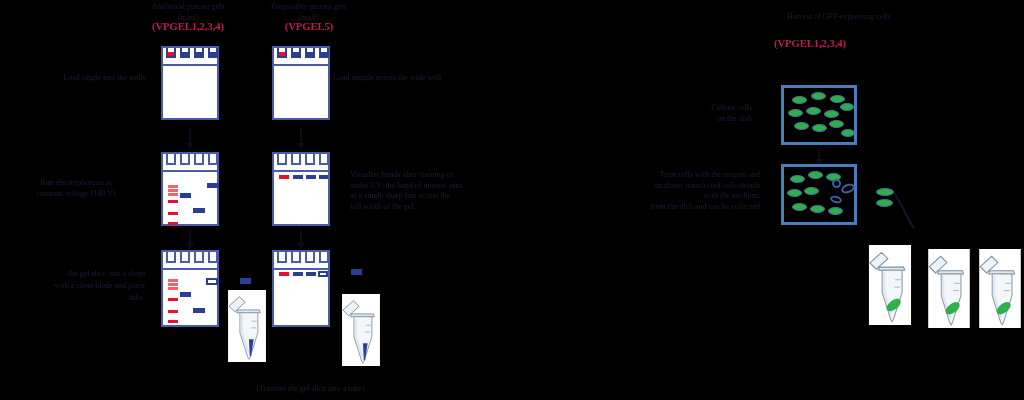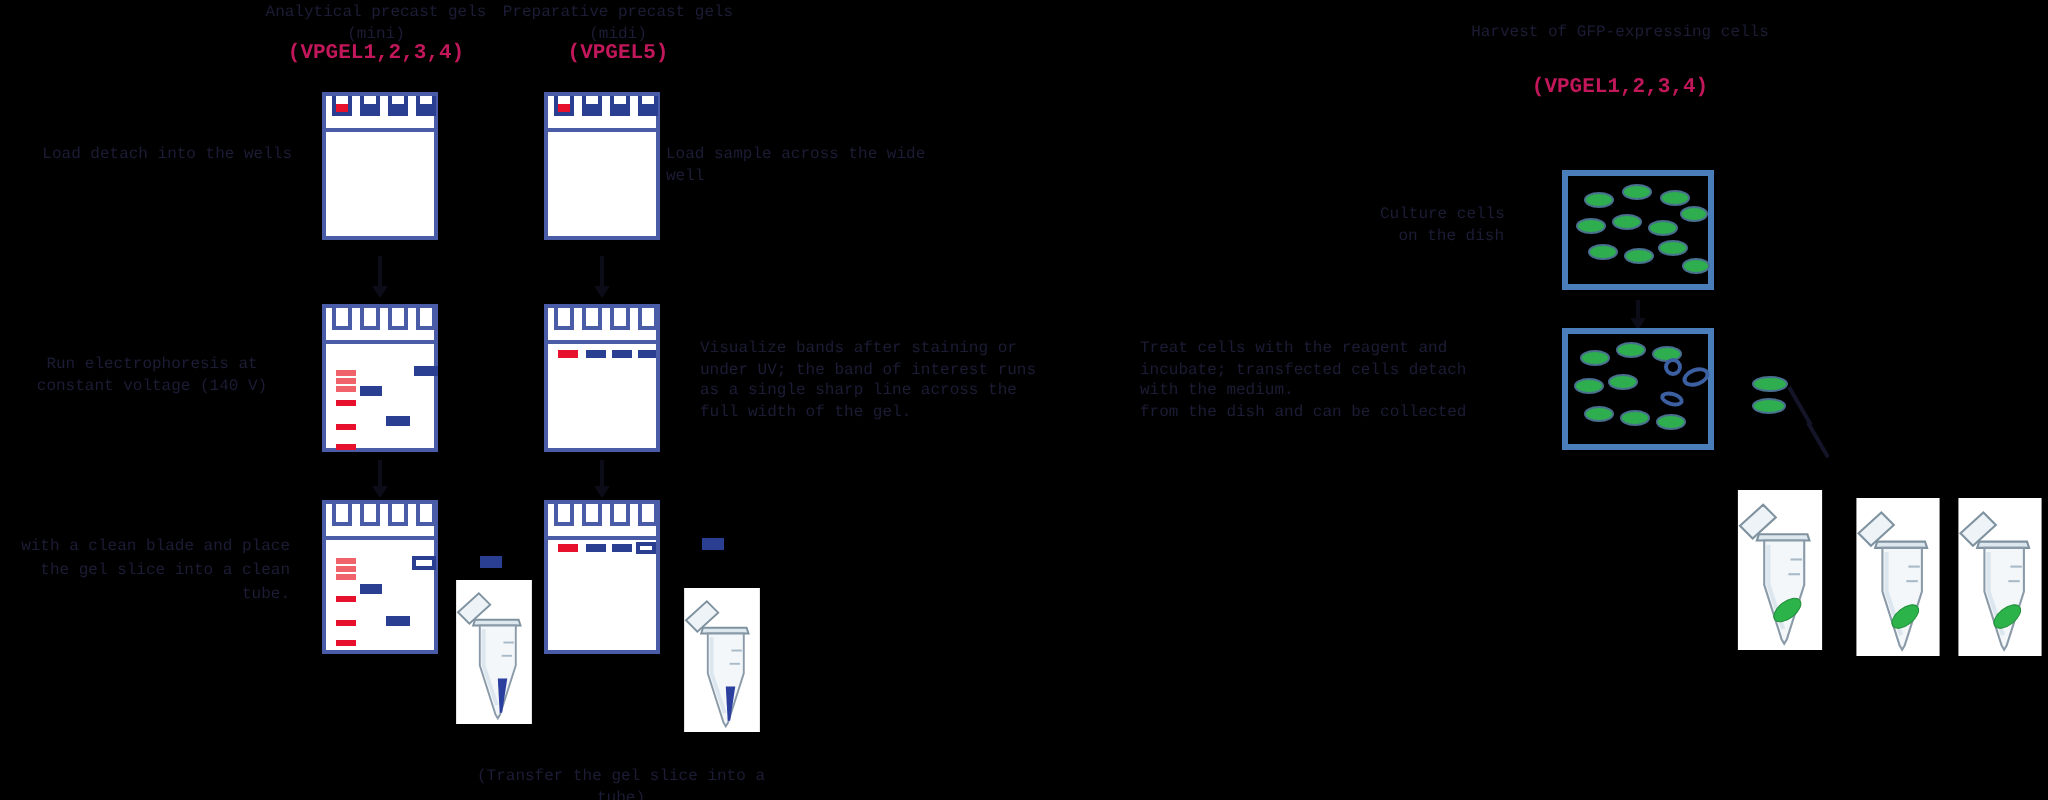--- a/index.html
+++ b/index.html
@@ -1,17 +1,17 @@
 <!DOCTYPE html>
 <html><head>
 <meta charset="utf-8">
 <style>
   html,body{margin:0;padding:0;background:#000;}
   #canvas{position:relative;width:1024px;height:400px;background:#000;overflow:hidden;
-          font-family:Liberation Mono, monospace;}
+          font-family:Liberation Serif, serif;}
   .txt{position:absolute;color:#1c1c36;font-size:8px;line-height:10.5px;}
   .txt div{white-space:nowrap;}
   .r{text-align:right;}  .c{text-align:center;}
   .cat{position:absolute;color:#C2185B;font-weight:bold;font-size:10.5px;text-align:center;letter-spacing:0;}
   .gel{position:absolute;width:58px;background:#fff;border:2px solid #4A5BA8;box-sizing:border-box;}
   .wells{position:absolute;top:0;left:3px;display:flex;gap:4px;}
   .well{width:10px;height:11px;border:2px solid #4A5BA8;border-top:none;background:#fff;box-sizing:border-box;position:relative;}
   .well.dark{border-color:#2A3E92;height:10px;}
   .well .fillband{position:absolute;bottom:0;left:0;right:0;height:4px;}
   .sep{position:absolute;top:16px;left:0;right:0;height:2px;background:#4A5BA8;}
@@ -93,21 +93,21 @@
       <div class="well dark">
           <div class="fillband" style="background:#2A3E92"></div>
         </div>
       <div class="well dark">
           <div class="fillband" style="background:#2A3E92"></div>
         </div>
     </div>
     <div class="sep"></div>
   </div>
 
-  <div class="txt r" style="left:20px;top:73px;width:126px;">Load detach into the wells</div>
+  <div class="txt r" style="left:20px;top:73px;width:126px;">Load single into the wells</div>
   <div class="txt" style="left:333px;top:73px;width:150px;">Load sample across the wide well</div>
 
   <div class="arrow" style="left:189px;top:128px;height:16px;"></div>
   <div class="arrow" style="left:300px;top:128px;height:16px;"></div>
 
   <div class="gel" style="left:161px;top:152px;height:74px;">
     <div class="wells">
       <div class="well"></div>
       <div class="well"></div>
       <div class="well"></div>
@@ -180,38 +180,38 @@
       <div class="well"></div>
     </div>
     <div class="sep"></div>
     <div class="band" style="left:5px;top:20px;width:10px;height:4px;background:#E8112D"></div>
     <div class="band" style="left:19px;top:20px;width:10px;height:4px;background:#2A3E92"></div>
     <div class="band" style="left:32px;top:20px;width:10px;height:4px;background:#2A3E92"></div>
     <div class="band" style="left:44px;top:19px;width:10px;height:6px;background:#fff;border:2px solid #2A3E92;box-sizing:border-box"></div>
   </div>
 
   <div class="txt r" style="left:0px;top:268px;width:145px;line-height:12px;">
+    <div>the gel slice into a clean</div>
     <div>with a clean blade and place</div>
-    <div>the gel slice into a clean</div>
     <div>tube.</div>
   </div>
 
   <div class="band" style="left:240px;top:278px;width:11px;height:6px;background:#2A3E92"></div>
   <div class="band" style="left:351px;top:269px;width:11px;height:6px;background:#2A3E92"></div>
 
   <svg class="tube" style="left:228px;top:290px" width="38" height="72">
       <use href="#sym-tube-blue"></use>
     </svg>
   <svg class="tube" style="left:341px;top:294px" width="40" height="72">
       <use href="#sym-tube-blue"></use>
     </svg>
 
   <div class="txt c" style="left:228px;top:384px;width:165px;">(Transfer the gel slice into a tube)</div>
 
-  <div class="txt c" style="left:725px;top:12px;width:170px;text-align:center;">Harvest of GFP-expressing cells</div>
+  <div class="txt c" style="left:754px;top:12px;width:170px;text-align:center;">Harvest of GFP-expressing cells</div>
   <div class="cat" style="left:725px;top:38px;width:170px;">(VPGEL1,2,3,4)</div>
 
   <div class="plate" style="left:781px;top:85px;height:60px;">
     <div class="cell" style="left:8px;top:8px;width:15px;height:8px"></div>
     <div class="cell" style="left:27px;top:4px;width:15px;height:8px"></div>
     <div class="cell" style="left:46px;top:7px;width:15px;height:8px"></div>
     <div class="cell" style="left:56px;top:15px;width:14px;height:8px"></div>
     <div class="cell" style="left:4px;top:21px;width:15px;height:8px"></div>
     <div class="cell" style="left:22px;top:19px;width:15px;height:8px"></div>
     <div class="cell" style="left:40px;top:22px;width:15px;height:8px"></div>
@@ -239,21 +239,21 @@
     <div class="ring" style="left:48px;top:12px;width:9px;height:9px"></div>
     <div class="ring" style="left:57px;top:17px;width:14px;height:9px;transform:rotate(-20deg)"></div>
     <div class="ring" style="left:46px;top:29px;width:12px;height:7px;transform:rotate(15deg)"></div>
   </div>
 
   <div class="cell" style="left:876px;top:188px;width:18px;height:8px"></div>
   <div class="cell" style="left:876px;top:199px;width:17px;height:8px"></div>
   <div class="scratch" style="left:899px;top:192px;width:2px;height:22px;transform:rotate(-30deg)"></div>
   <div class="scratch" style="left:908px;top:210px;width:2px;height:20px;transform:rotate(-30deg)"></div>
 
-  <div class="txt" style="left:570px;top:170px;width:190px;">
+  <div class="txt" style="left:570px;top:170px;width:190px;text-align:right;">
     <div>Treat cells with the reagent and</div>
     <div>incubate; transfected cells detach</div>
     <div>with the medium.</div>
     <div>from the dish and can be collected</div>
   </div>
 
   <svg class="tube" style="left:866px;top:245px" width="48" height="80">
       <use href="#sym-tube-green"></use>
     </svg>
   <svg class="tube" style="left:925px;top:249px" width="48" height="79">

